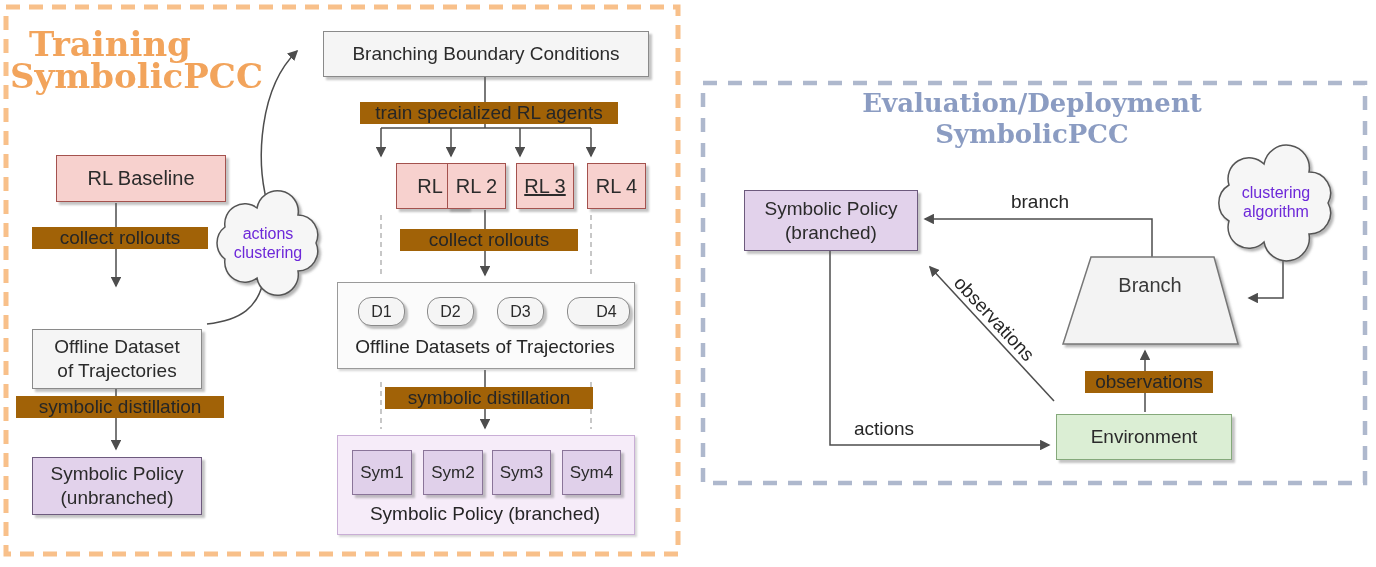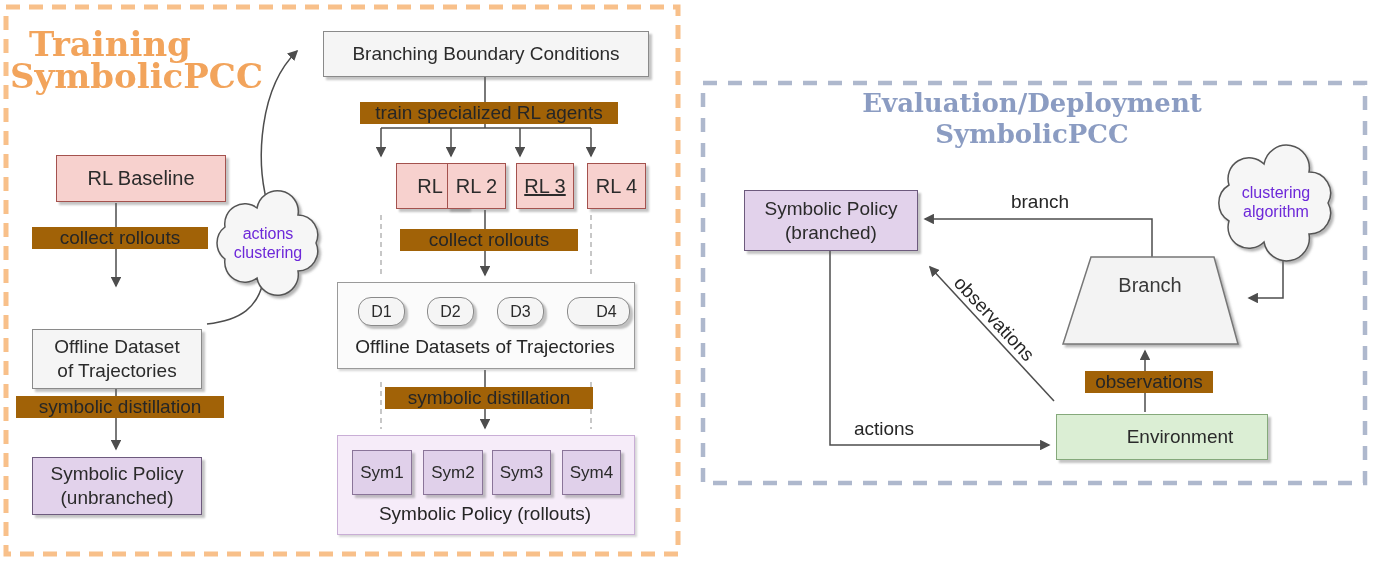--- a/index.html
+++ b/index.html
@@ -153,21 +153,21 @@
     </div>
   <div class="box lav fs17" style="left:423px;top:450px;width:58px;height:43px;">
     <span>Sym2</span>
     </div>
   <div class="box lav fs17" style="left:492px;top:450px;width:57px;height:43px;">
     <span>Sym3</span>
     </div>
   <div class="box lav fs17" style="left:562px;top:450px;width:57px;height:43px;">
     <span>Sym4</span>
     </div>
-  <div class="lbl" style="left:337px;top:503px;width:296px;">Symbolic Policy (rollouts)</div>
+  <div class="lbl" style="left:337px;top:503px;width:296px;">Symbolic Policy (branched)</div>
 
   <div class="title t-eval" style="left:832px;top:88px;width:400px;font-size:26px;line-height:31px;">
     <span style="display:block">Evaluation/Deployment</span>
     <span style="display:block">SymbolicPCC</span>
   </div>
 
   <div class="box purple fs19" style="left:744px;top:190px;width:172px;height:59px;">
     <span style="display:block">Symbolic Policy</span>
     <span style="display:block">(branched)</span>
   </div>
@@ -182,17 +182,17 @@
   <div class="shape-lbl" style="left:1080px;top:272px;width:140px;">
     <span style="display:block">Branch</span>
   </div>
 
   <div class="lbl rot" style="left:934px;top:308px;width:120px;">observations</div>
 
   <div class="lbl bgw" style="left:1085px;top:371px;width:120px;">observations</div>
 
   <div class="lbl" style="left:844px;top:418px;width:80px;">actions</div>
 
-  <div class="box green fs19" style="left:1056px;top:414px;width:174px;height:44px;padding-left:36px;">
+  <div class="box green fs19" style="left:1056px;top:414px;width:174px;height:44px;">
     <span>Environment</span>
   </div>
 
 </div>
 
 </body></html>

